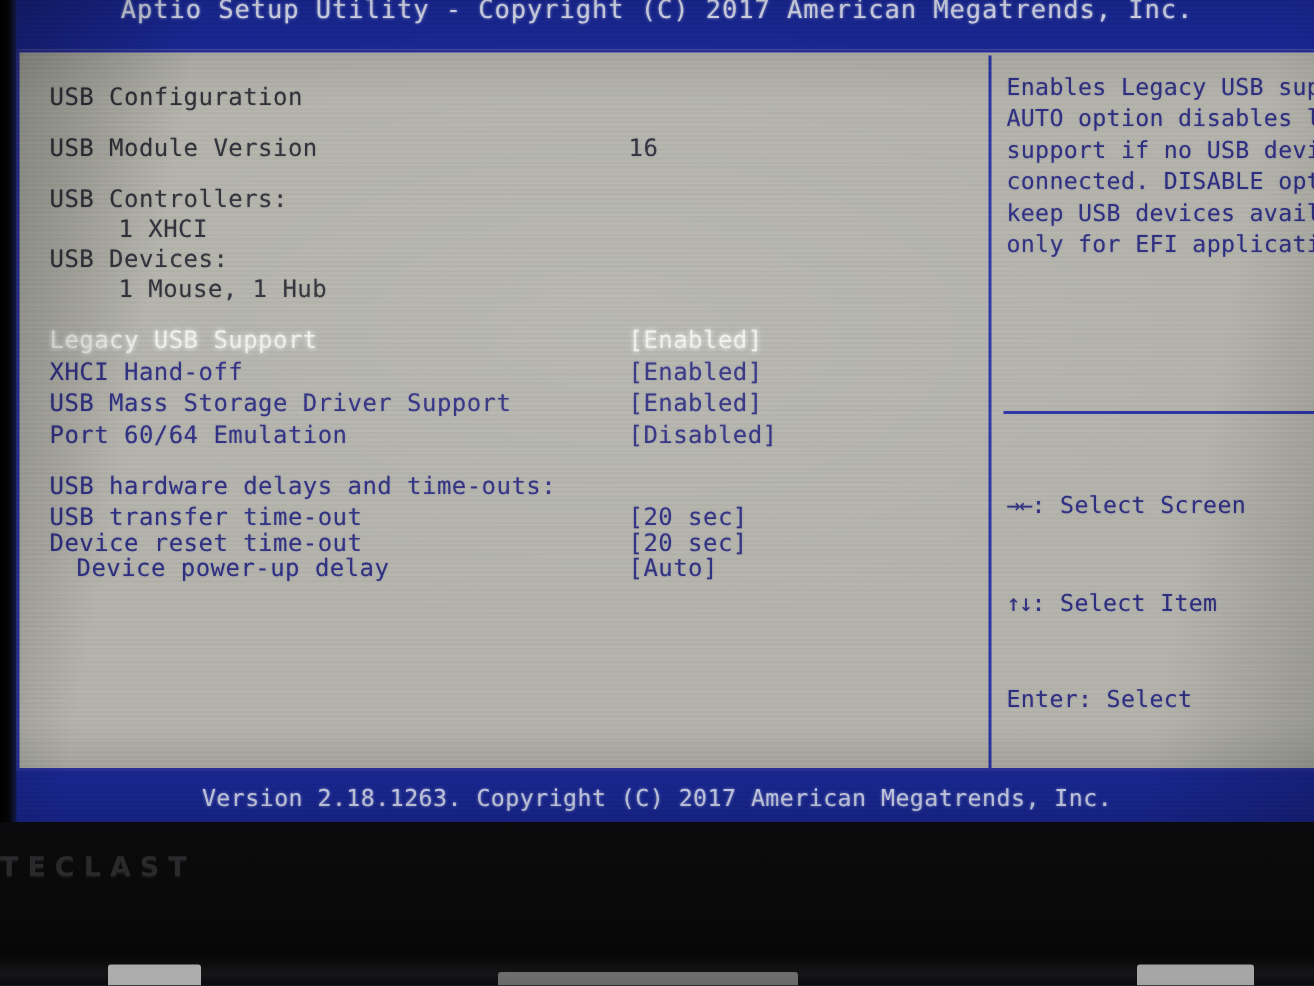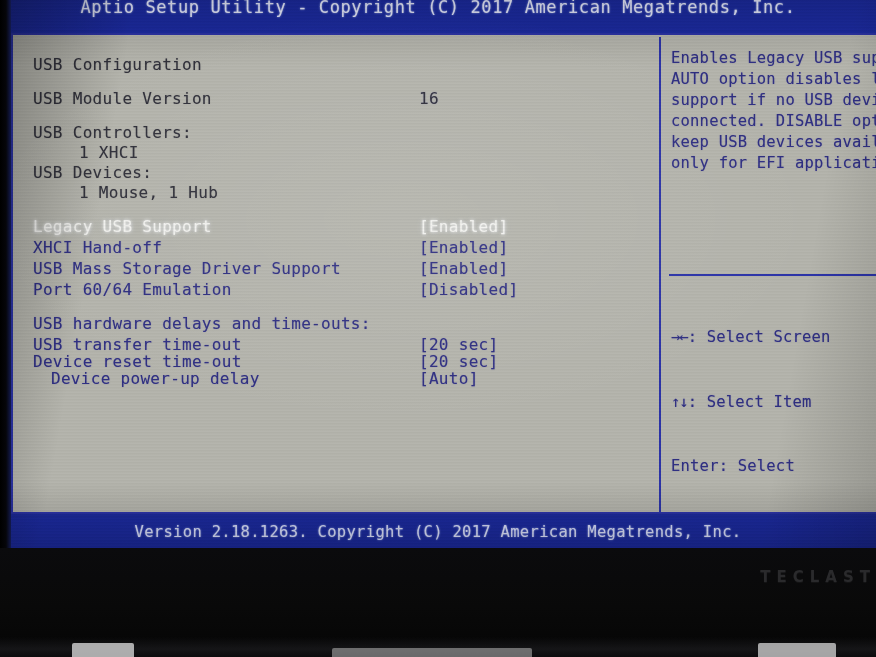--- a/index.html
+++ b/index.html
@@ -200,24 +200,24 @@
 
   
   .bezel {
     position:absolute;
     left:0; top:548px; width:876px; height:109px;
     background:linear-gradient(180deg,#0b0b0d 0%,#090909 55%,#050505 100%);
   }
   .brand {
     position:absolute;
     left:0; top:20px; width:876px;
-    text-align:right;
+    text-align:left;
     color:#2a2a2c;
     font-family:"DejaVu Sans","Liberation Sans",sans-serif;
-    font-size:15px;
+    font-size:18px;
     letter-spacing:6px;
     font-weight:bold;
     text-shadow:0 1px 1px rgba(255,255,255,.05);
   }
   .keyboard {
     position:absolute;
     left:0; bottom:0; width:876px; height:20px;
     background:linear-gradient(180deg,rgba(20,20,22,0) 0%, rgba(34,34,38,.55) 60%, rgba(12,12,14,.9) 100%);
   }
   .key-a {

